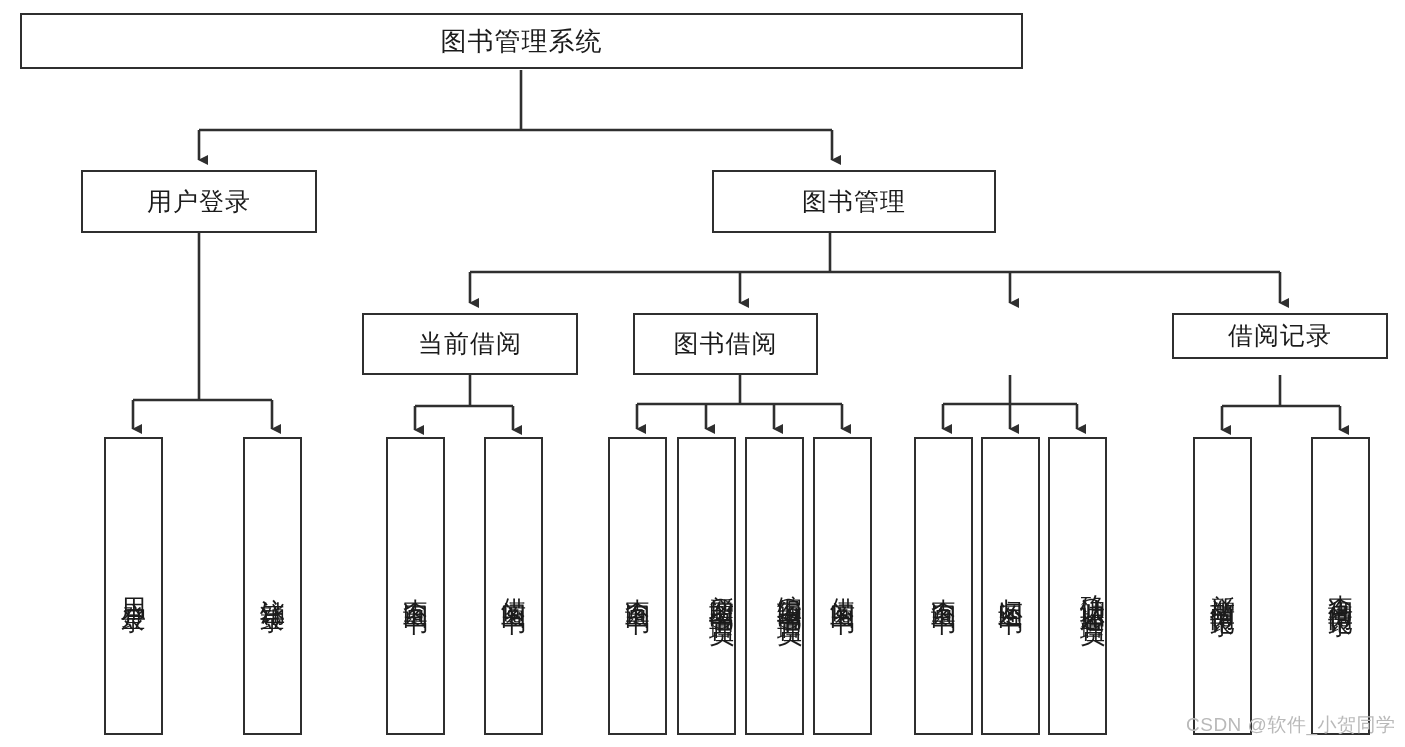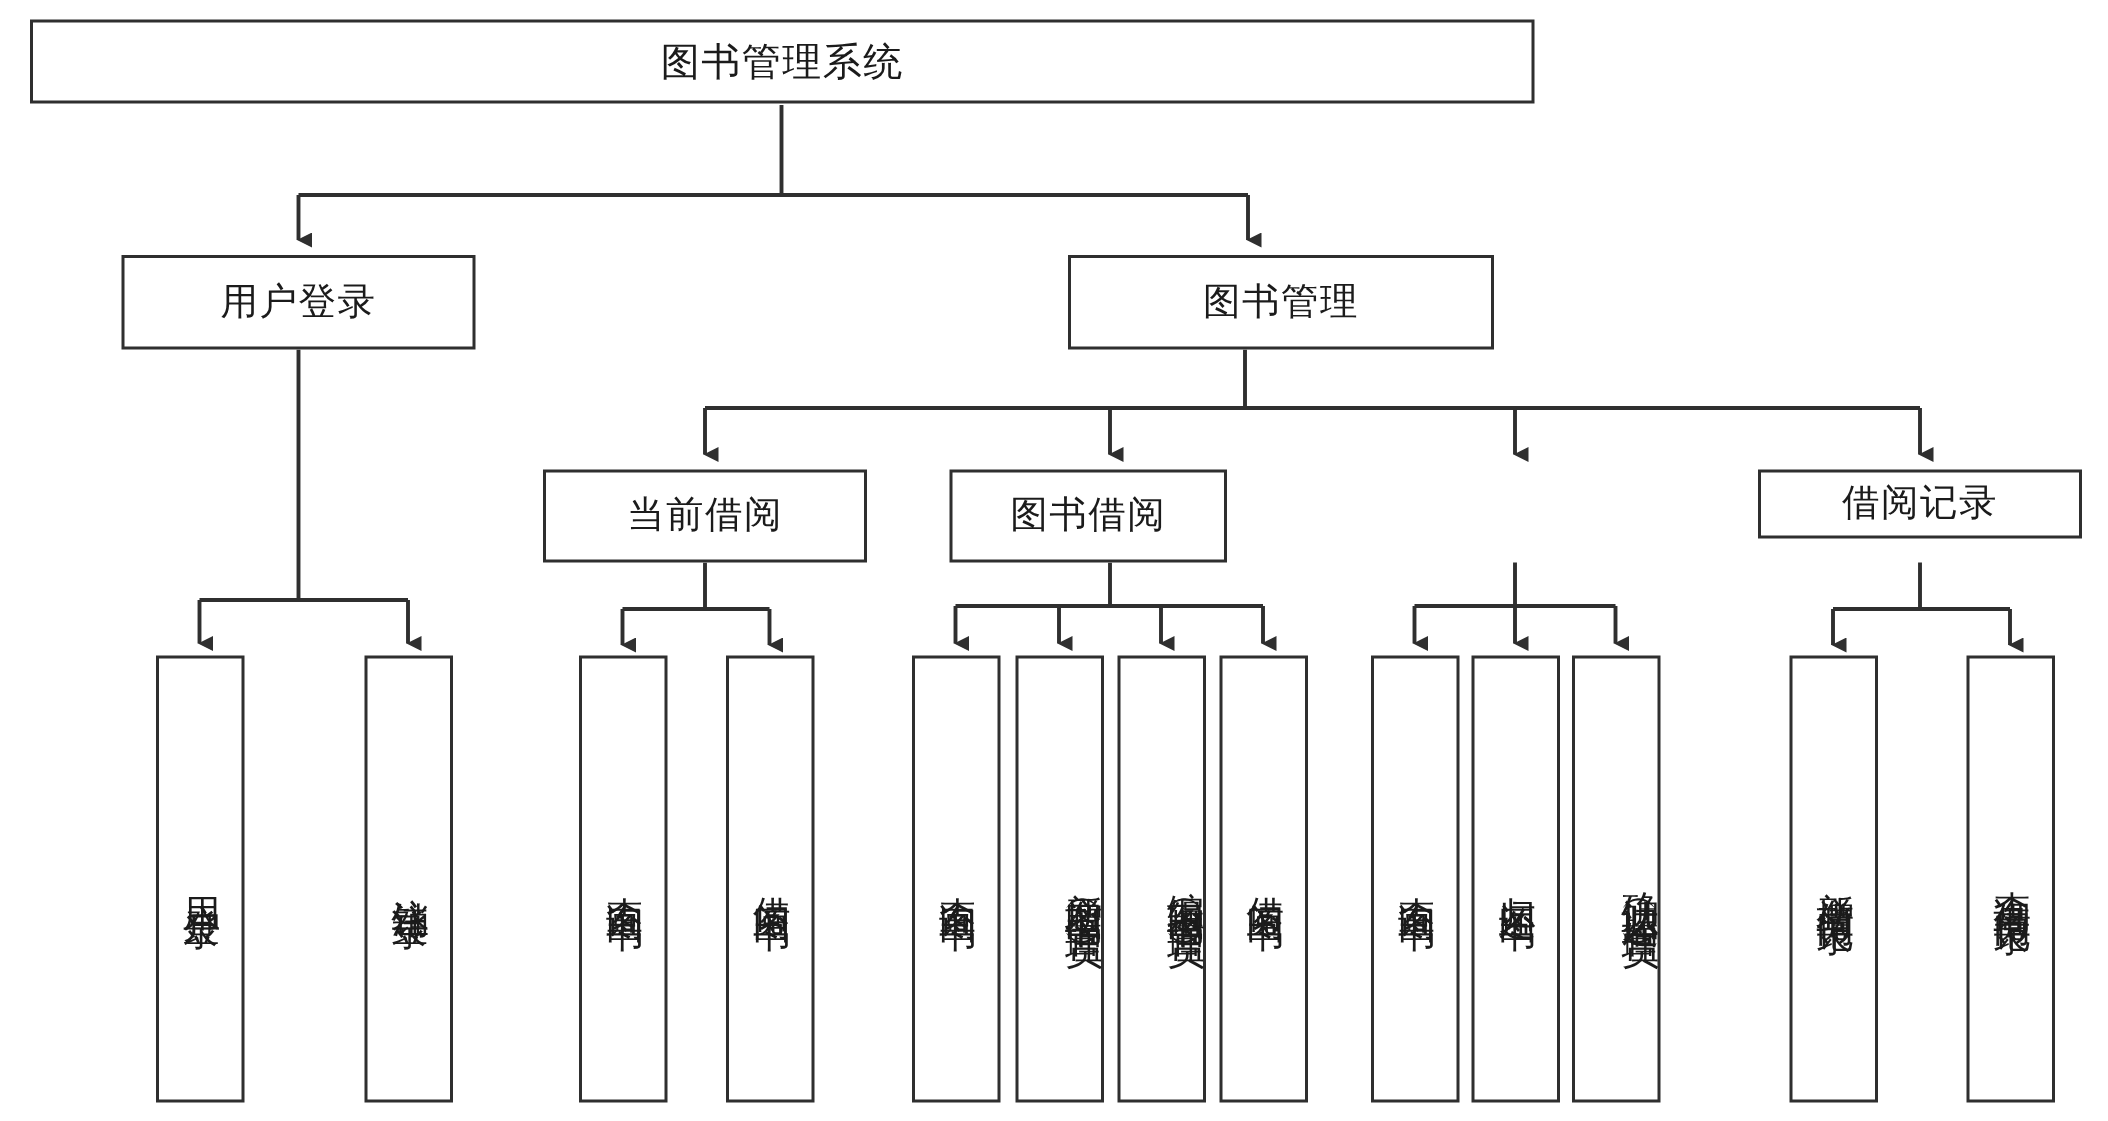--- a/index.html
+++ b/index.html
@@ -146,14 +146,15 @@
   <div class="node v" style="left:745px; top:437px; width:59px; height:298px;">编辑图书（管理员）</div>
   <div class="node v mid" style="left:813px; top:437px; width:59px; height:298px;">借阅图书</div>
 
   <div class="node v mid" style="left:914px; top:437px; width:59px; height:298px;">查询图书</div>
   <div class="node v mid" style="left:981px; top:437px; width:59px; height:298px;">归还图书</div>
   <div class="node v" style="left:1048px; top:437px; width:59px; height:298px;">确认归还（管理员）</div>
 
   <div class="node v mid" style="left:1193px; top:437px; width:59px; height:298px;">新增借阅记录</div>
   <div class="node v mid" style="left:1311px; top:437px; width:59px; height:298px;">查询借阅记录</div>
 
+  <div class="watermark">CSDN @软件_小贺同学</div>
 
 </div>
 
 </body></html>

